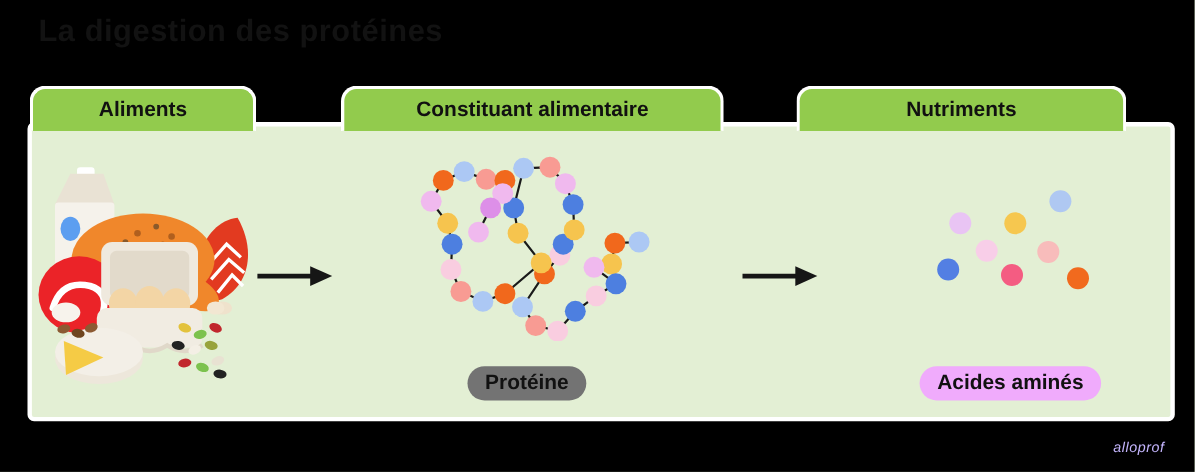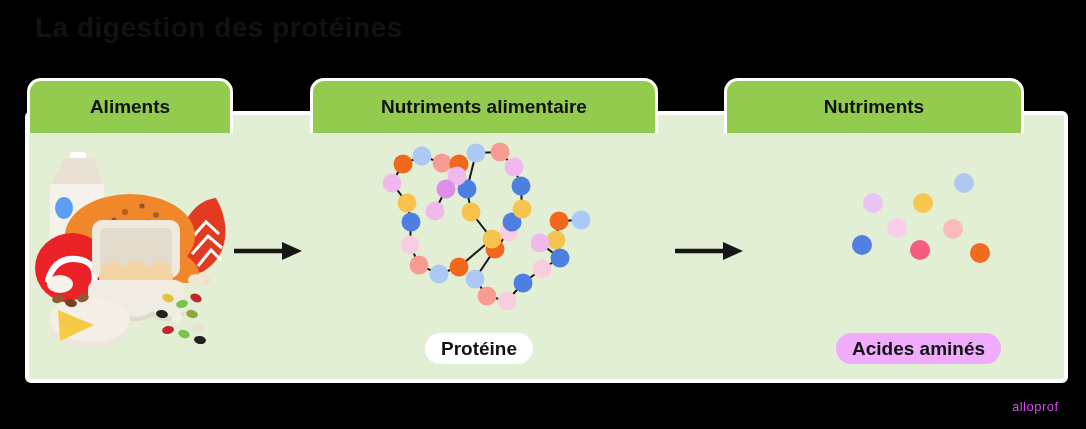--- a/index.html
+++ b/index.html
@@ -9,52 +9,52 @@
   }
   .title{
     position:absolute;left:35px;top:12px;font-size:28px;font-weight:bold;
     color:#121212;letter-spacing:.5px;
   }
   .panel{
     position:absolute;left:25px;top:111px;width:1043px;height:272px;
     border:4px solid #fff;border-radius:6px;box-sizing:border-box;z-index:1;
   }
   .tab{
-    position:absolute;top:78px;height:55px;box-sizing:border-box;z-index:2;
+    position:absolute;top:78px;height:41px;box-sizing:border-box;z-index:2;
     border:3px solid #fff;border-bottom:none;border-radius:14px 14px 0 0;
     display:flex;align-items:center;justify-content:center;
     font-size:19px;font-weight:bold;color:#111;
   }
   .tab1{left:27px;width:206px;}
   .tab2{left:310px;width:348px;}
   .tab3{left:724px;width:300px;}
   .pill{
     position:absolute;height:31px;padding:0 16px;border-radius:16px;
     display:flex;align-items:center;justify-content:center;z-index:3;
     font-size:19px;font-weight:bold;color:#111;
   }
   .arrow{position:absolute;z-index:3;}
   .illus{position:absolute;z-index:2;}
   .watermark{
-    position:absolute;left:1012px;top:399px;font-size:13px;color:#d946ef;
-    letter-spacing:.5px;z-index:2;
+    position:absolute;left:1012px;top:399px;font-size:13px;color:#c4b5fd;
+    letter-spacing:.5px;z-index:2;font-style:italic;
   }
 </style>
 </head>
 <body style="background-color: rgb(0, 0, 0);">
 
 <div class="title">La digestion des protéines</div>
 
 <div class="panel" style="background-color: rgb(227, 239, 212);"></div>
 
 <div class="tab tab1" style="background-color: rgb(146, 203, 77);">
   <span>Aliments</span>
 </div>
 <div class="tab tab2" style="background-color: rgb(146, 203, 77);">
-  <span>Nutriments alimentaire</span>
+  <span>Constituant alimentaire</span>
 </div>
 <div class="tab tab3" style="background-color: rgb(146, 203, 77);">
   <span>Nutriments</span>
 </div>
 
 <svg class="illus" style="left:30px;top:128px;" width="205" height="230" viewBox="0 0 205 230">
   <g>
     <rect x="40" y="24" width="16" height="10" rx="3" fill="#FFFFFF"></rect>
     <polygon points="20,58 34,30 64,30 74,58" fill="#E9E2D4"></polygon>
     <rect x="20" y="56" width="54" height="88" rx="3" fill="#F5F2EB"></rect>
@@ -169,21 +169,21 @@
     <circle cx="129" cy="18" r="10" fill="#AFC8F2"></circle>
     <circle cx="38" cy="38" r="10" fill="#E9C4F4"></circle>
     <circle cx="88" cy="38" r="10" fill="#F6C74F"></circle>
     <circle cx="62" cy="63" r="10" fill="#F8CEE8"></circle>
     <circle cx="118" cy="64" r="10" fill="#F8BCBB"></circle>
     <circle cx="27" cy="80" r="10" fill="#537FE3"></circle>
     <circle cx="85" cy="85" r="10" fill="#F45C82"></circle>
     <circle cx="145" cy="88" r="10" fill="#F16A1E"></circle>
   </svg>
 
-<div class="pill" style="left: 425px; top: 333px; background-color: #ffffff;">
+<div class="pill" style="left: 425px; top: 333px; background-color: #737373;">
   <span>Protéine</span>
 </div>
 
 <div class="pill" style="left: 836px; top: 333px; background-color: #f0abfc;">
   <span>Acides aminés</span>
 </div>
 
 <div class="watermark">alloprof</div>
 
 </body></html>

